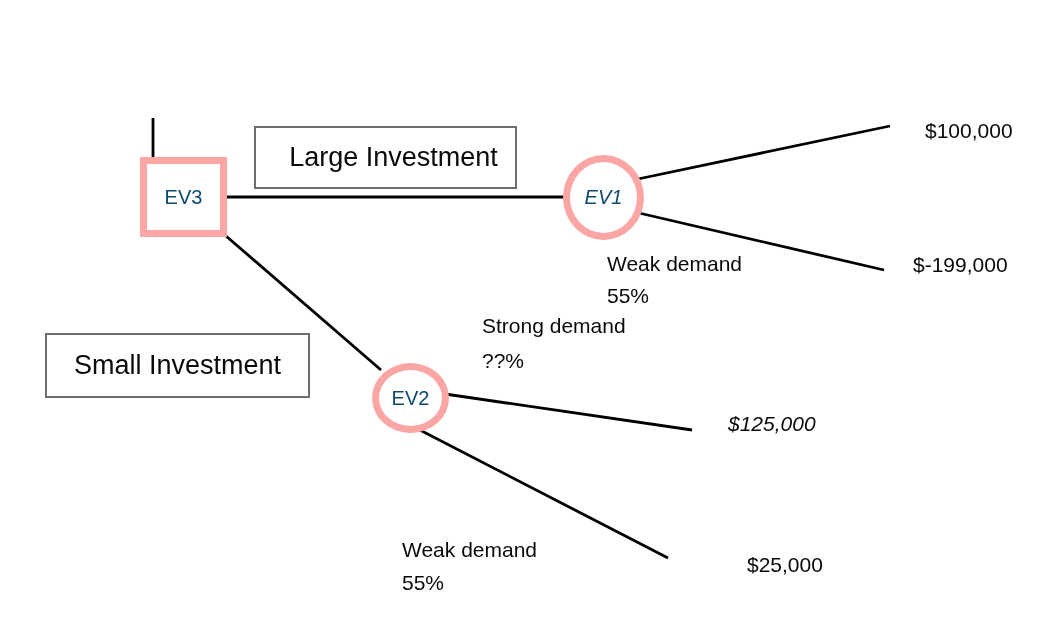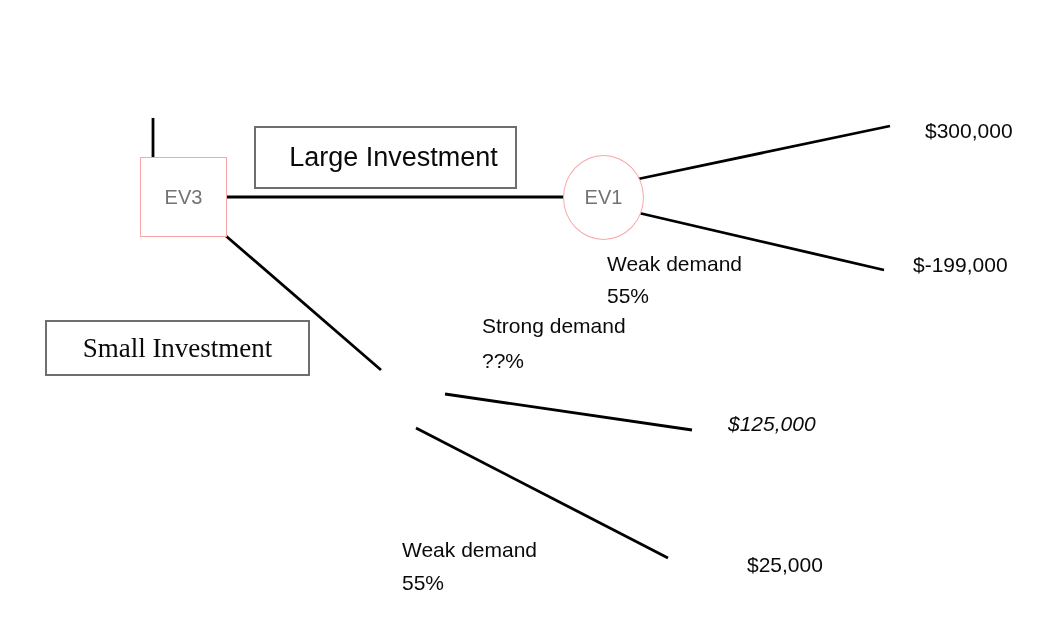--- a/index.html
+++ b/index.html
@@ -11,46 +11,46 @@
     font-family: "Liberation Sans", "DejaVu Sans", sans-serif;
     color: #111111;
     overflow: hidden;
   }
   .lines-svg { position: absolute; left: 0; top: 0; z-index: 1; }
   .lines-svg line { stroke: #000000; stroke-width: 2.8; stroke-linecap: butt; }
   .node {
     position: absolute;
     z-index: 2;
     background: #ffffff;
-    border: 1px solid #fca5a5;
+    border: 7px solid #fca5a5;
     display: flex;
     align-items: center;
     justify-content: center;
     font-size: 20px;
-    color: #737373;
+    color: #0c4a6e;
     box-sizing: border-box;
   }
   .node.square { left: 140px; top: 157px; width: 87px; height: 80px; }
   .node.circle { border-radius: 50%; }
-  .node.ev1 { left: 563px; top: 155px; width: 81px; height: 85px; }
+  .node.ev1 { left: 563px; top: 155px; width: 81px; height: 85px; font-style: italic; }
   .node.ev2 { left: 372px; top: 363px; width: 77px; height: 70px; }
   .choice-box {
     position: absolute;
     z-index: 2;
     background: #ffffff;
     border: 2px solid #6e6e6e;
     display: flex;
     align-items: center;
     justify-content: center;
     font-size: 27px;
     color: #0a0a0a;
     box-sizing: border-box;
   }
   .choice-box.large { left: 254px; top: 126px; width: 263px; height: 63px; padding-left: 16px; }
-  .choice-box.small { left: 45px;  top: 320px; width: 265px; height: 56px; font-family: Liberation Serif, serif; }
+  .choice-box.small { left: 45px;  top: 333px; width: 265px; height: 65px; }
   .lbl {
     position: absolute;
     z-index: 3;
     font-size: 21px;
     line-height: 32px;
     color: #0a0a0a;
     white-space: nowrap;
   }
   .lbl.strong1  { left: 632px; top: 97px;  }
   .lbl.pay200   { left: 925px; top: 115px; }
@@ -85,23 +85,26 @@
   </div>
 
   <div class="choice-box small">
     <span>Small Investment</span>
   </div>
 
   <div class="node circle ev1">
     <span>EV1</span>
   </div>
 
+  <div class="node circle ev2">
+    <span>EV2</span>
+  </div>
 
 
-  <div class="lbl pay200">$300,000</div>
+  <div class="lbl pay200">$100,000</div>
 
   <div class="lbl weak1">
     <div>Weak demand</div>
     <div>55%</div>
   </div>
 
   <div class="lbl payneg">$-199,000</div>
 
   <div class="lbl strong2">
     <div>Strong demand</div>

